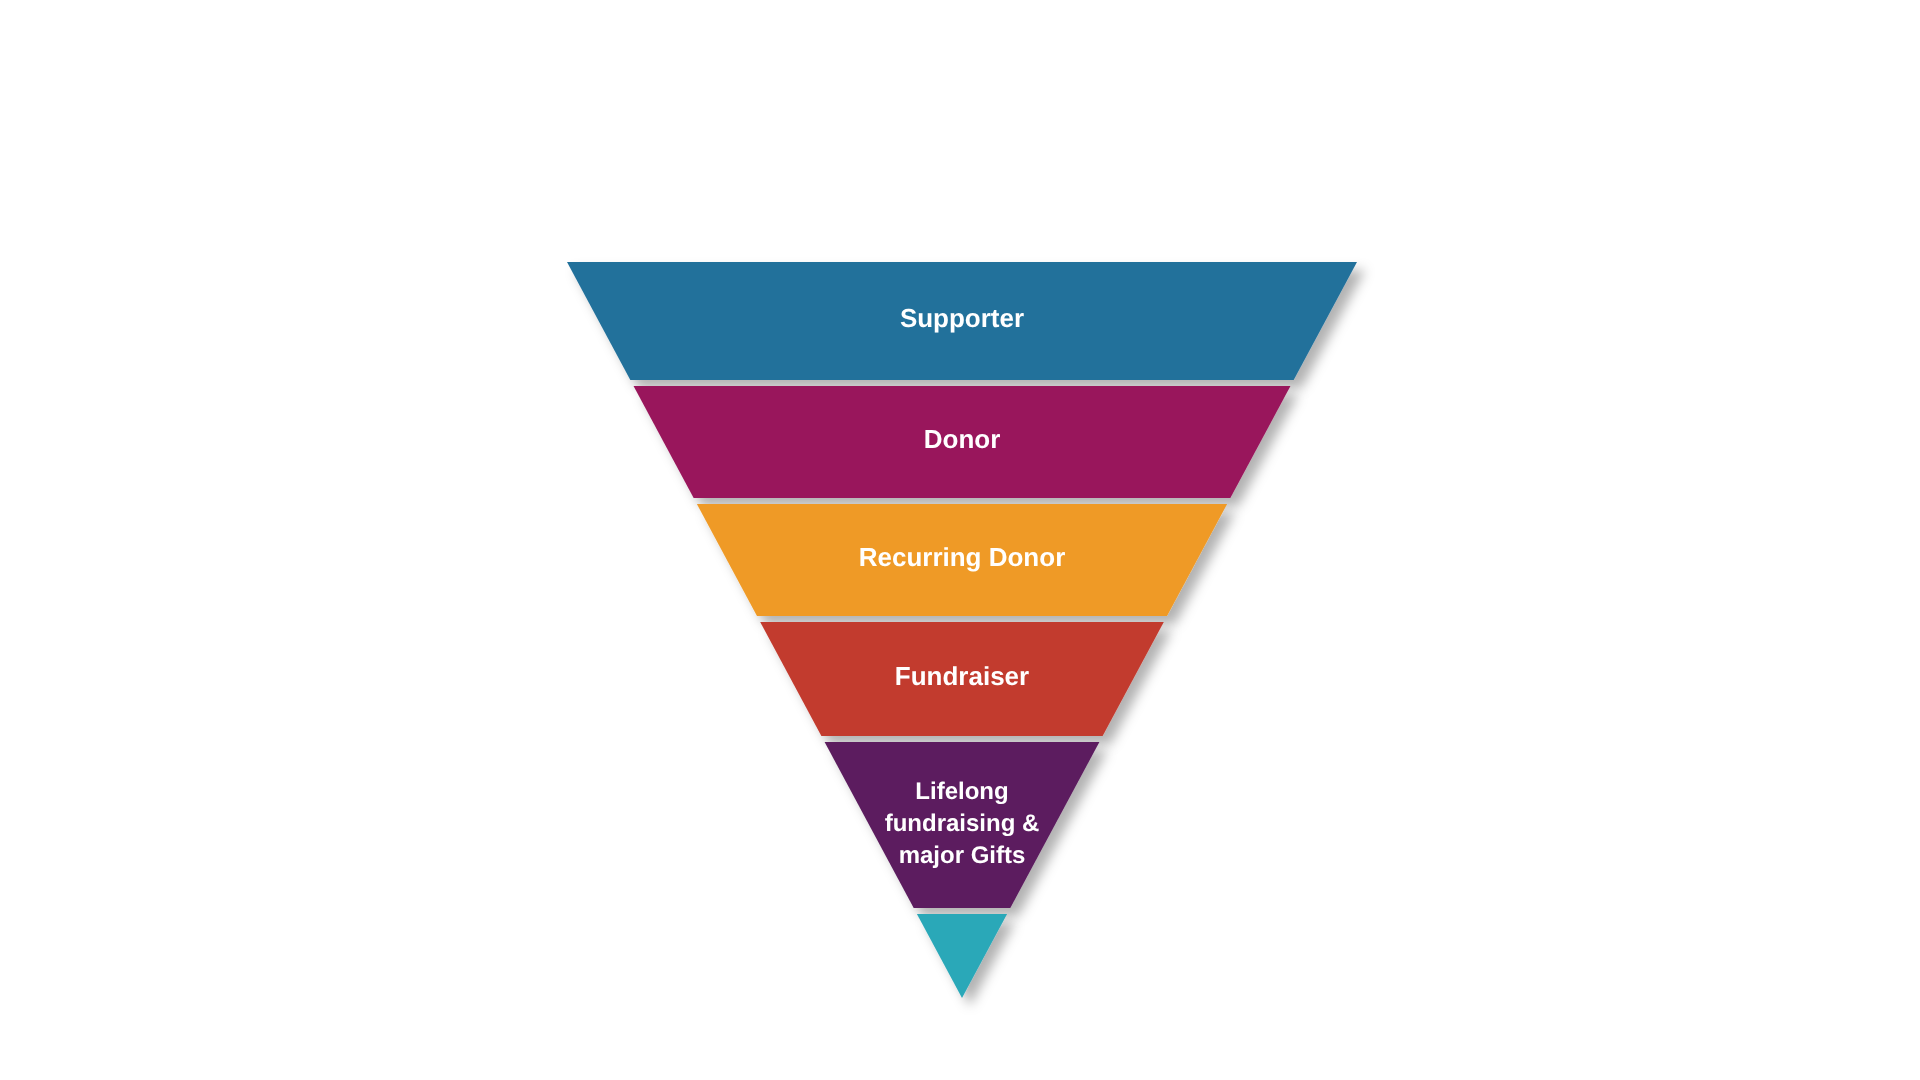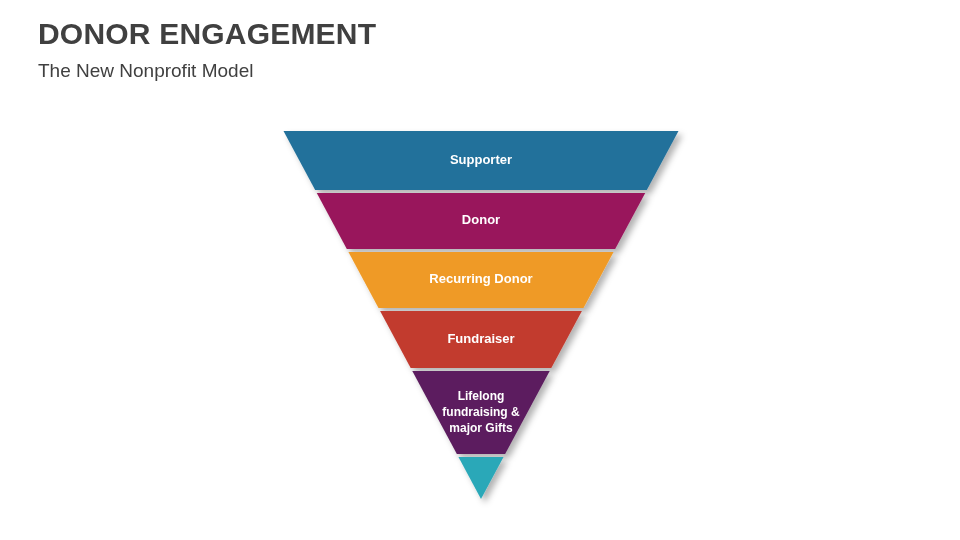--- a/index.html
+++ b/index.html
@@ -61,24 +61,20 @@
     font-weight: bold;
     text-anchor: middle;
     dominant-baseline: middle;
   }
 </style>
 </head>
 <body>
 
 <div id="slide">
 
-  <div id="title-block">
-    <h1 id="slide-title">DONOR ENGAGEMENT</h1>
-    <h2 id="slide-subtitle">The New Nonprofit Model</h2>
-  </div>
 
   <div id="funnel-wrap">
     <svg id="funnel-svg" viewBox="0 0 960 540">
       <defs>
         <filter id="band-shadow" x="-20%" y="-20%" width="160%" height="160%">
           <feDropShadow dx="4" dy="4" stdDeviation="3" flood-color="#000000" flood-opacity="0.30"></feDropShadow>
         </filter>
       </defs>
       <g id="funnel-bands">
           <polygon points="283.50,115.00 678.50,115.00 646.84,174.00 315.16,174.00" fill="#24719B" filter="url(#band-shadow)"></polygon>

